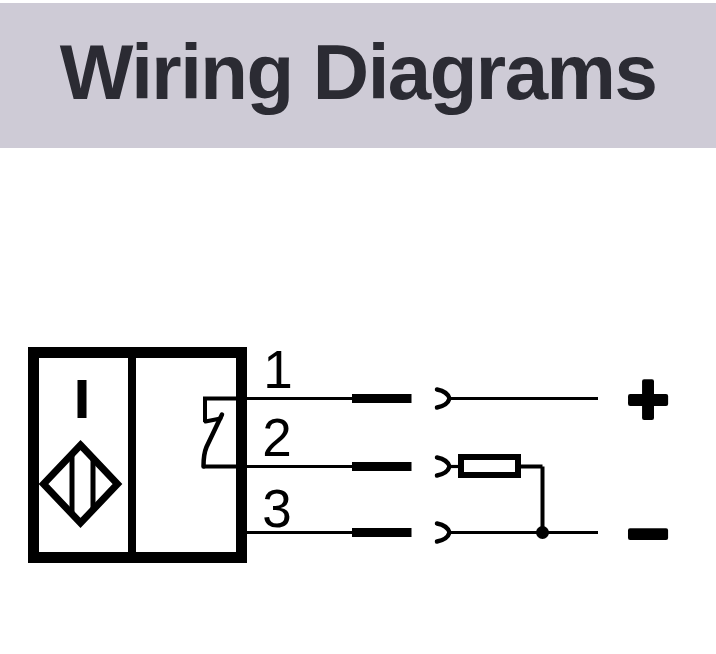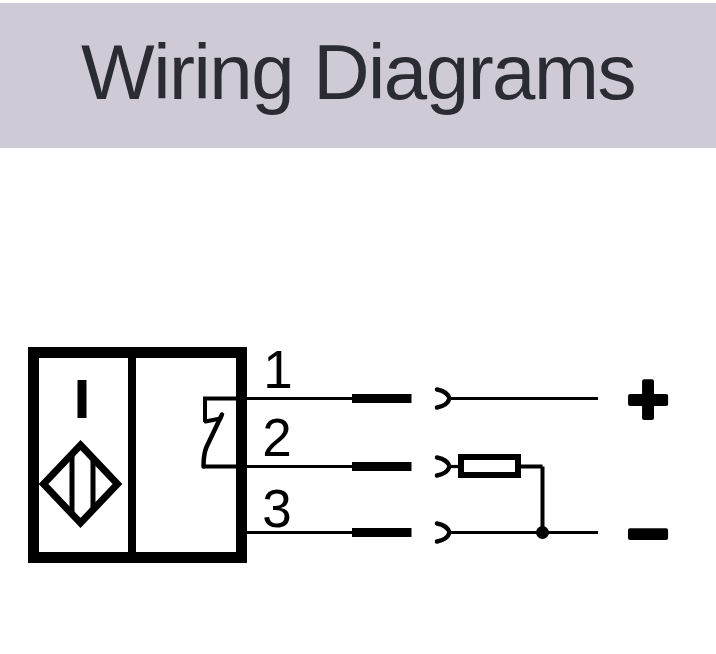--- a/index.html
+++ b/index.html
@@ -23,21 +23,21 @@
     height: 145px;
     background: #cecbd6;
     display: flex;
     align-items: center;
     justify-content: center;
   }
   .title-bar h1 {
     margin: 0;
     padding-bottom: 6px;
     font-size: 78px;
-    font-weight: normal;
+    font-weight: bold;
     letter-spacing: -1.5px;
     color: #2b2b33;
     white-space: nowrap;
   }
   svg.diagram {
     position: absolute;
     left: 0;
     top: 0;
   }
   .stroke {

